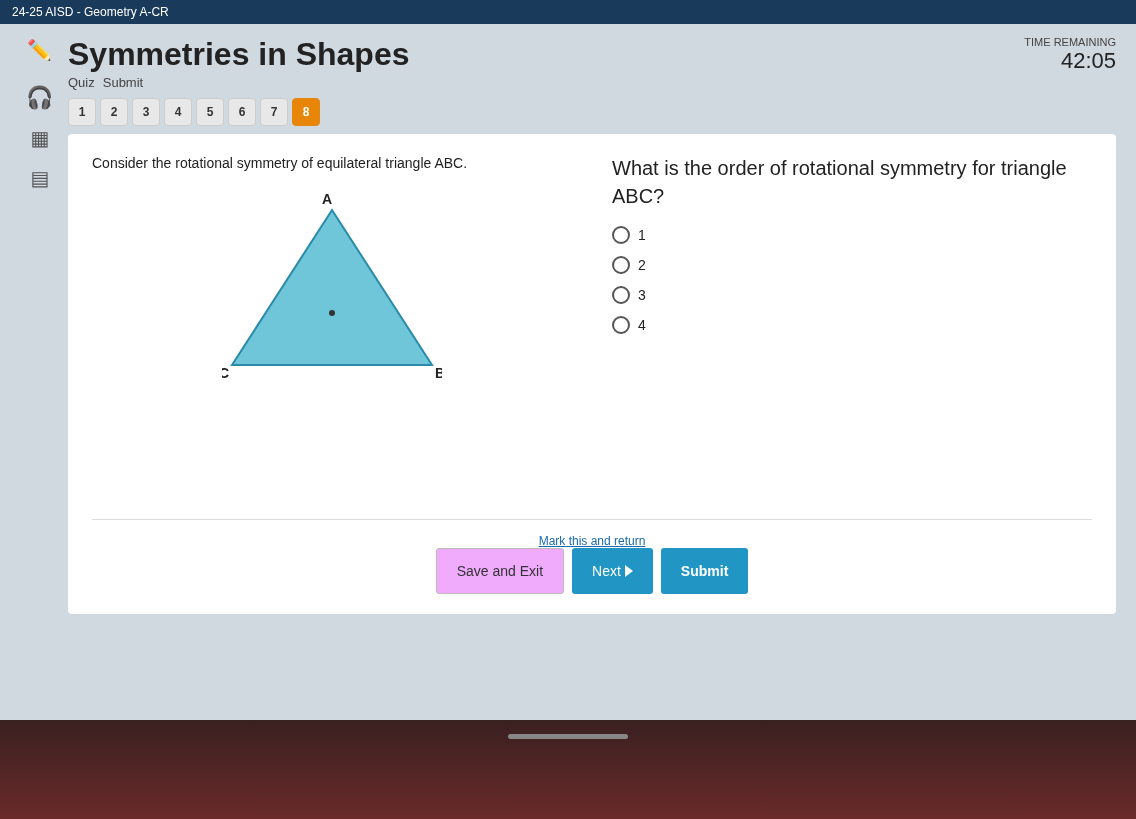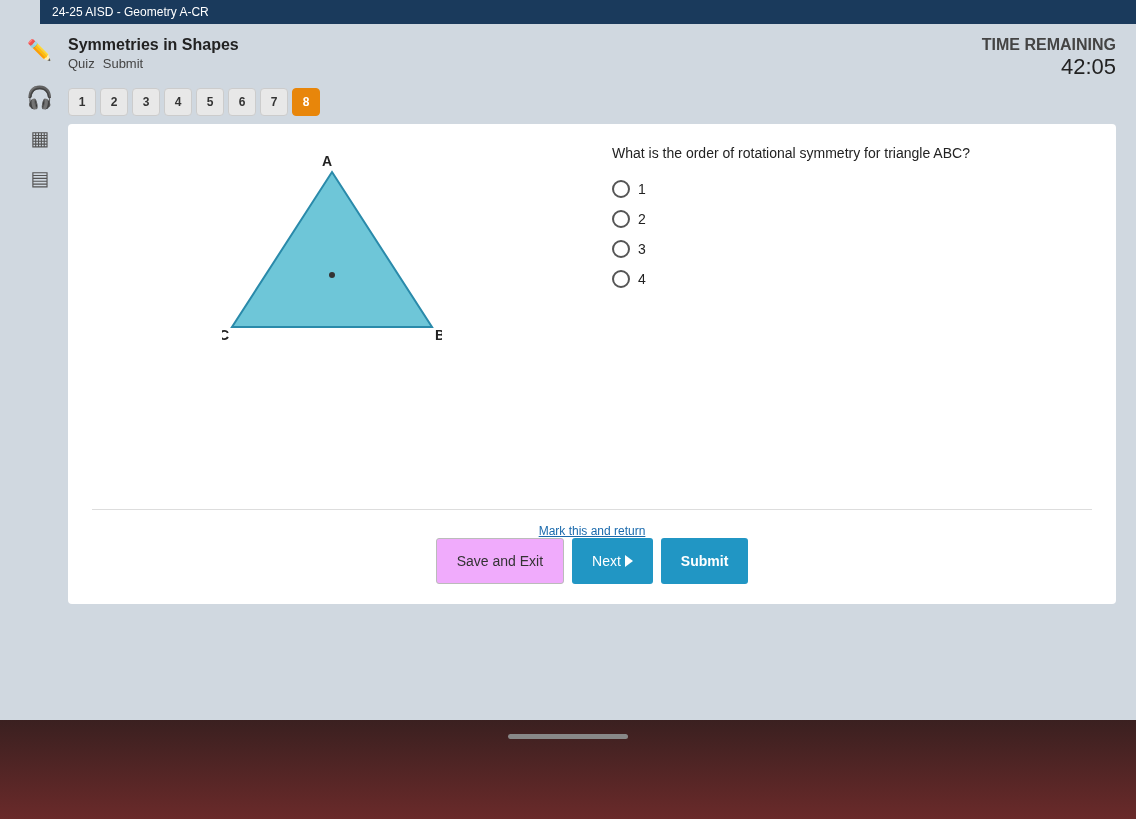--- a/index.html
+++ b/index.html
@@ -15,21 +15,20 @@
 
     
     .top-bar {
       background: #1a3a5c;
       color: white;
       font-size: 12px;
       padding: 4px 12px;
       height: 24px;
       display: flex;
       align-items: center;
-      margin-left: 40px;
     }
 
     
     .sidebar {
       width: 40px;
       display: flex;
       flex-direction: column;
       align-items: center;
       gap: 12px;
       padding-top: 60px;
@@ -51,21 +50,21 @@
 
     
     .header-area {
       display: flex;
       justify-content: space-between;
       align-items: flex-start;
       margin-bottom: 8px;
     }
 
     .quiz-title {
-      font-size: 16px;
+      font-size: 32px;
       font-weight: bold;
       color: #222;
     }
 
     .quiz-subtitle {
       font-size: 13px;
       color: #444;
       display: flex;
       gap: 8px;
       align-items: center;
@@ -74,23 +73,23 @@
 
     .quiz-label {
       font-weight: normal;
     }
 
     .time-remaining {
       text-align: right;
     }
 
     .time-label {
-      font-size: 16px;
+      font-size: 11px;
       color: #444;
-      font-weight: bold;
+      font-weight: normal;
       text-transform: uppercase;
     }
 
     .time-value {
       font-size: 22px;
       font-weight: normal;
       color: #222;
     }
 
     
@@ -148,21 +147,21 @@
     }
 
     .question-text {
       font-size: 14px;
       color: #222;
       margin-bottom: 16px;
       line-height: 1.4;
     }
 
     .question-text-right {
-      font-size: 14px;
+      font-size: 20px;
       color: #222;
       margin-bottom: 16px;
       line-height: 1.4;
     }
 
     
     .triangle-container {
       display: flex;
       justify-content: center;
       align-items: center;
@@ -327,20 +326,21 @@
           <div class="q-num">5</div>
           <div class="q-num">6</div>
           <div class="q-num">7</div>
           <div class="q-num active">8</div>
         </div>
 
         <div class="quiz-card">
           <div class="quiz-body">
 
             <div class="quiz-left">
+              <div class="question-text">Consider the rotational symmetry of equilateral triangle ABC.</div>
 
               <div class="triangle-container">
                 <svg width="220" height="200" viewBox="0 0 220 200">
 
                   <polygon points="110,20 210,175 10,175" fill="#6ec6d8" stroke="#2a8aaa" stroke-width="2"></polygon>
 
                   <circle cx="110" cy="123" r="3" fill="#333"></circle>
 
                   <text x="105" y="14" text-anchor="middle" font-size="14" font-weight="bold" fill="#222">A</text>
                   <text x="218" y="188" text-anchor="middle" font-size="14" font-weight="bold" fill="#222">B</text>

